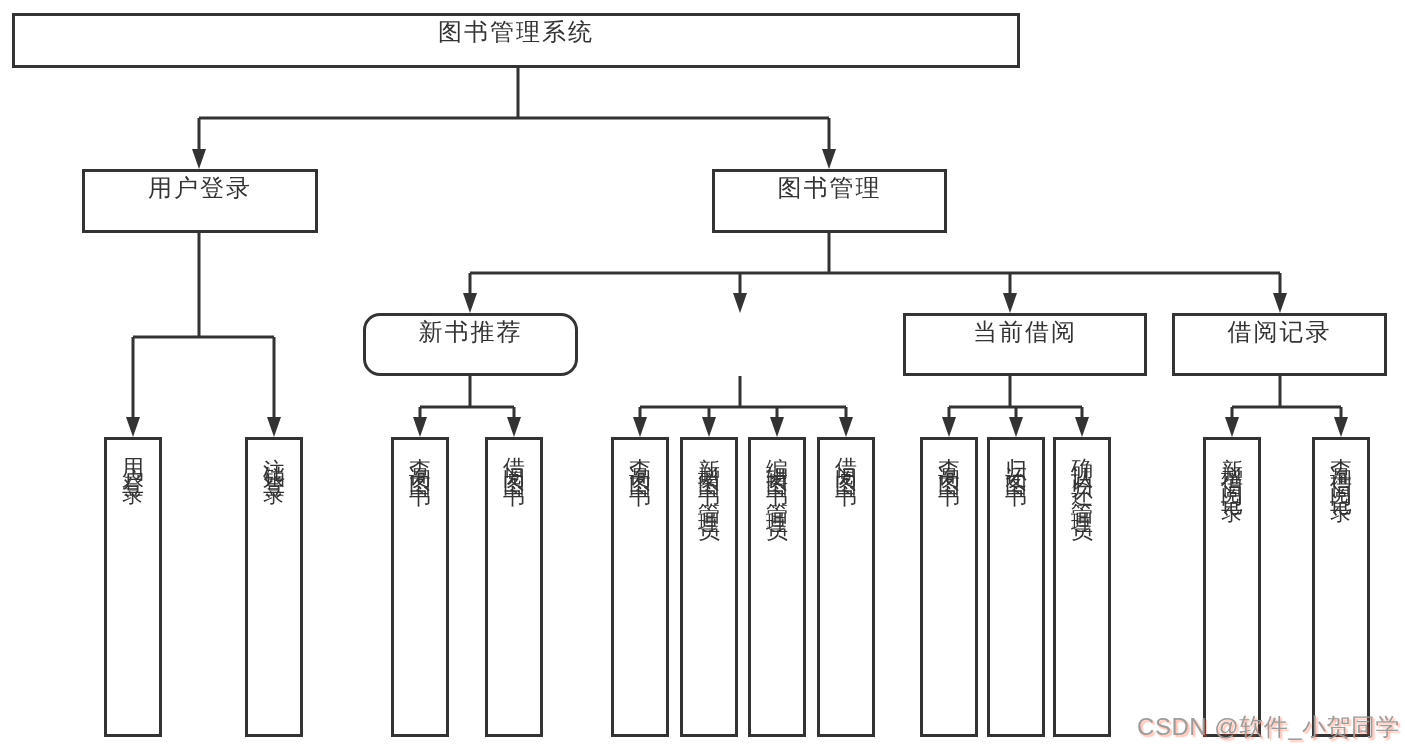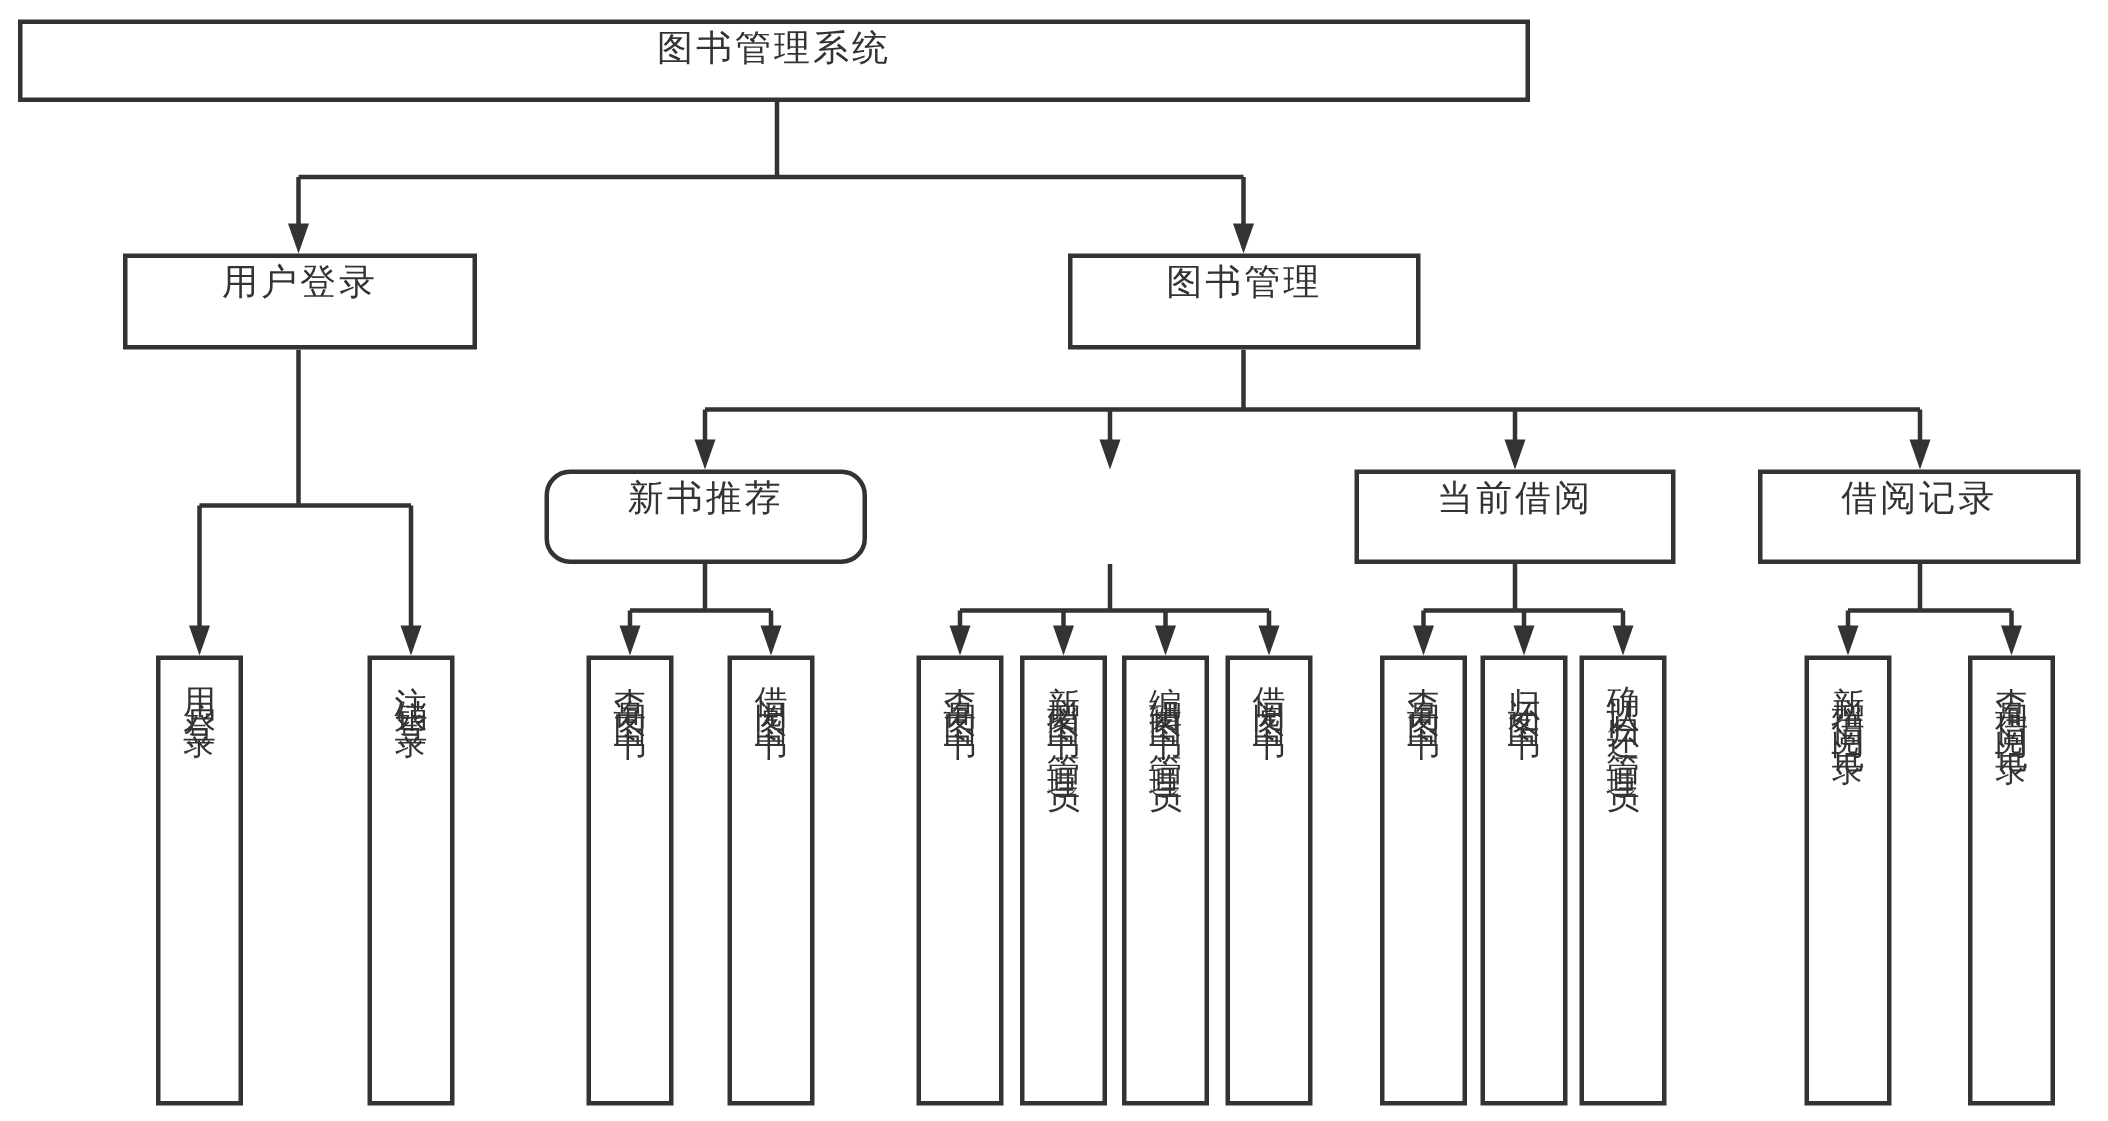--- a/index.html
+++ b/index.html
@@ -30,21 +30,21 @@
     font-size: 24px;
     letter-spacing: 2px;
     white-space: nowrap;
   }
   .root-box    { left: 12px;  top: 13px;  width: 1008px; height: 55px; }
   .lvl2-a      { left: 82px;  top: 169px; width: 236px;  height: 64px; }
   .lvl2-b      { left: 712px; top: 169px; width: 235px;  height: 64px; }
   .lvl3        { top: 313px;  height: 63px; width: 215px; }
   .lvl3-a      { left: 363px; border-radius: 17px; }
   .lvl3-b      { left: 633px; }
-  .lvl3-c      { left: 903px; width: 214px; }
+  .lvl3-c      { left: 903px; width: 244px; }
   .lvl3-d      { left: 1172px; }
   .leaf {
     top: 437px;
     width: 58px;
     height: 300px;
   }
   .v-text {
     writing-mode: vertical-rl;
     text-orientation: mixed;
     font-size: 22px;
@@ -200,14 +200,15 @@
   <div class="box leaf lf11">
     <span class="v-text">确认归还（管理员）</span>
   </div>
   <div class="box leaf lf12">
     <span class="v-text">新增借阅记录</span>
   </div>
   <div class="box leaf lf13">
     <span class="v-text">查询借阅记录</span>
   </div>
 
+  <div id="watermark">CSDN @软件_小贺同学</div>
 
 </div>
 
 </body></html>

